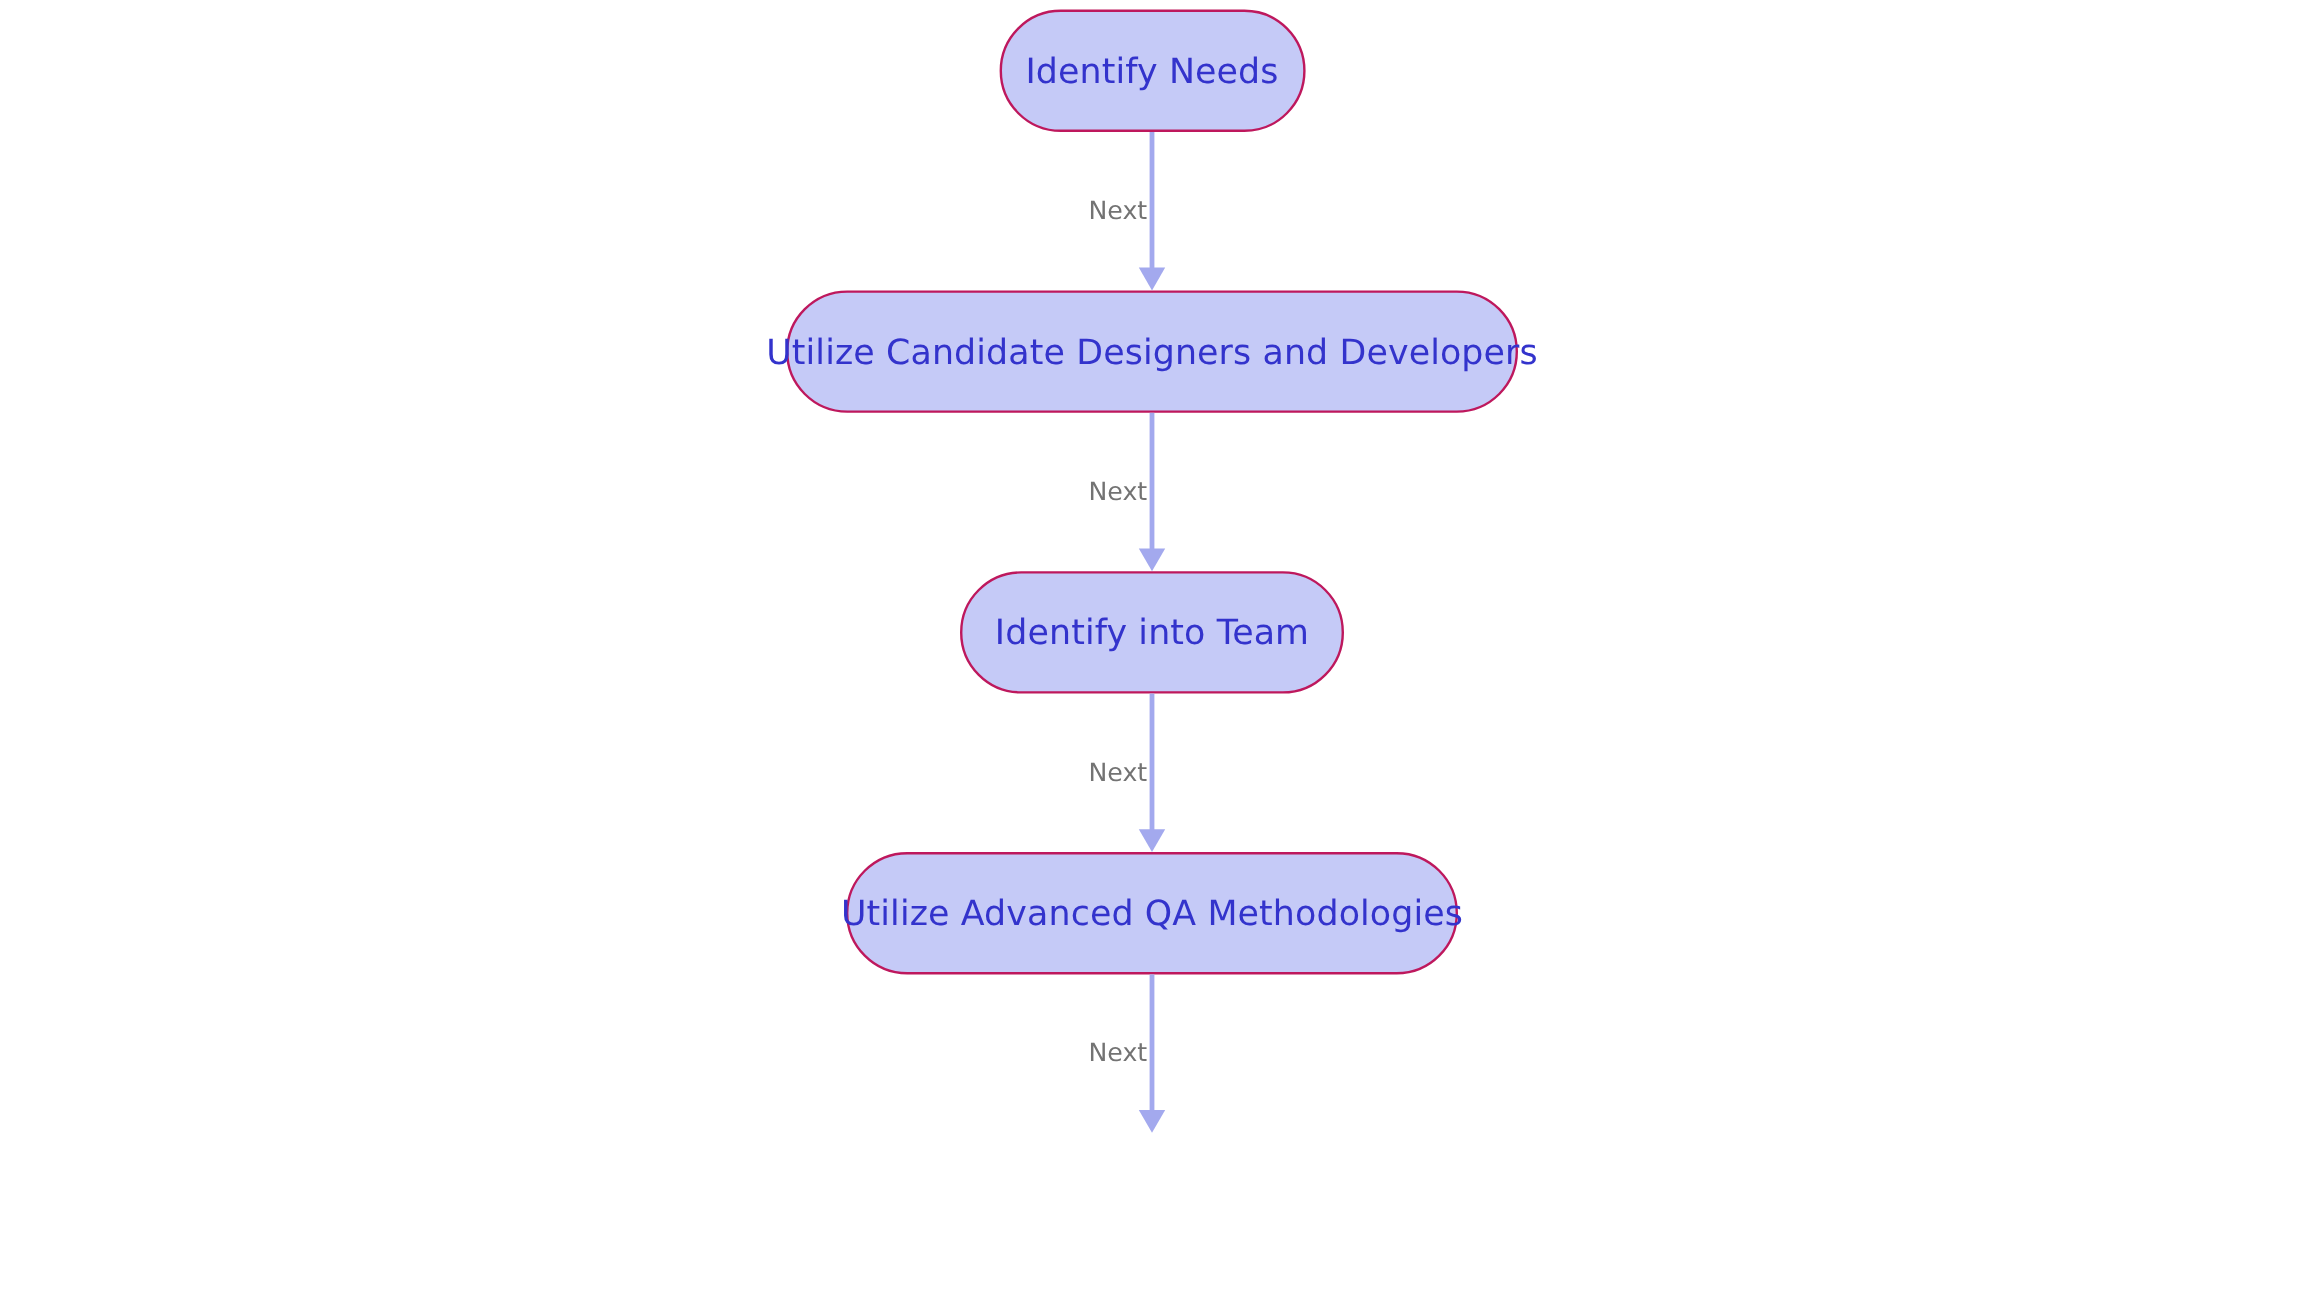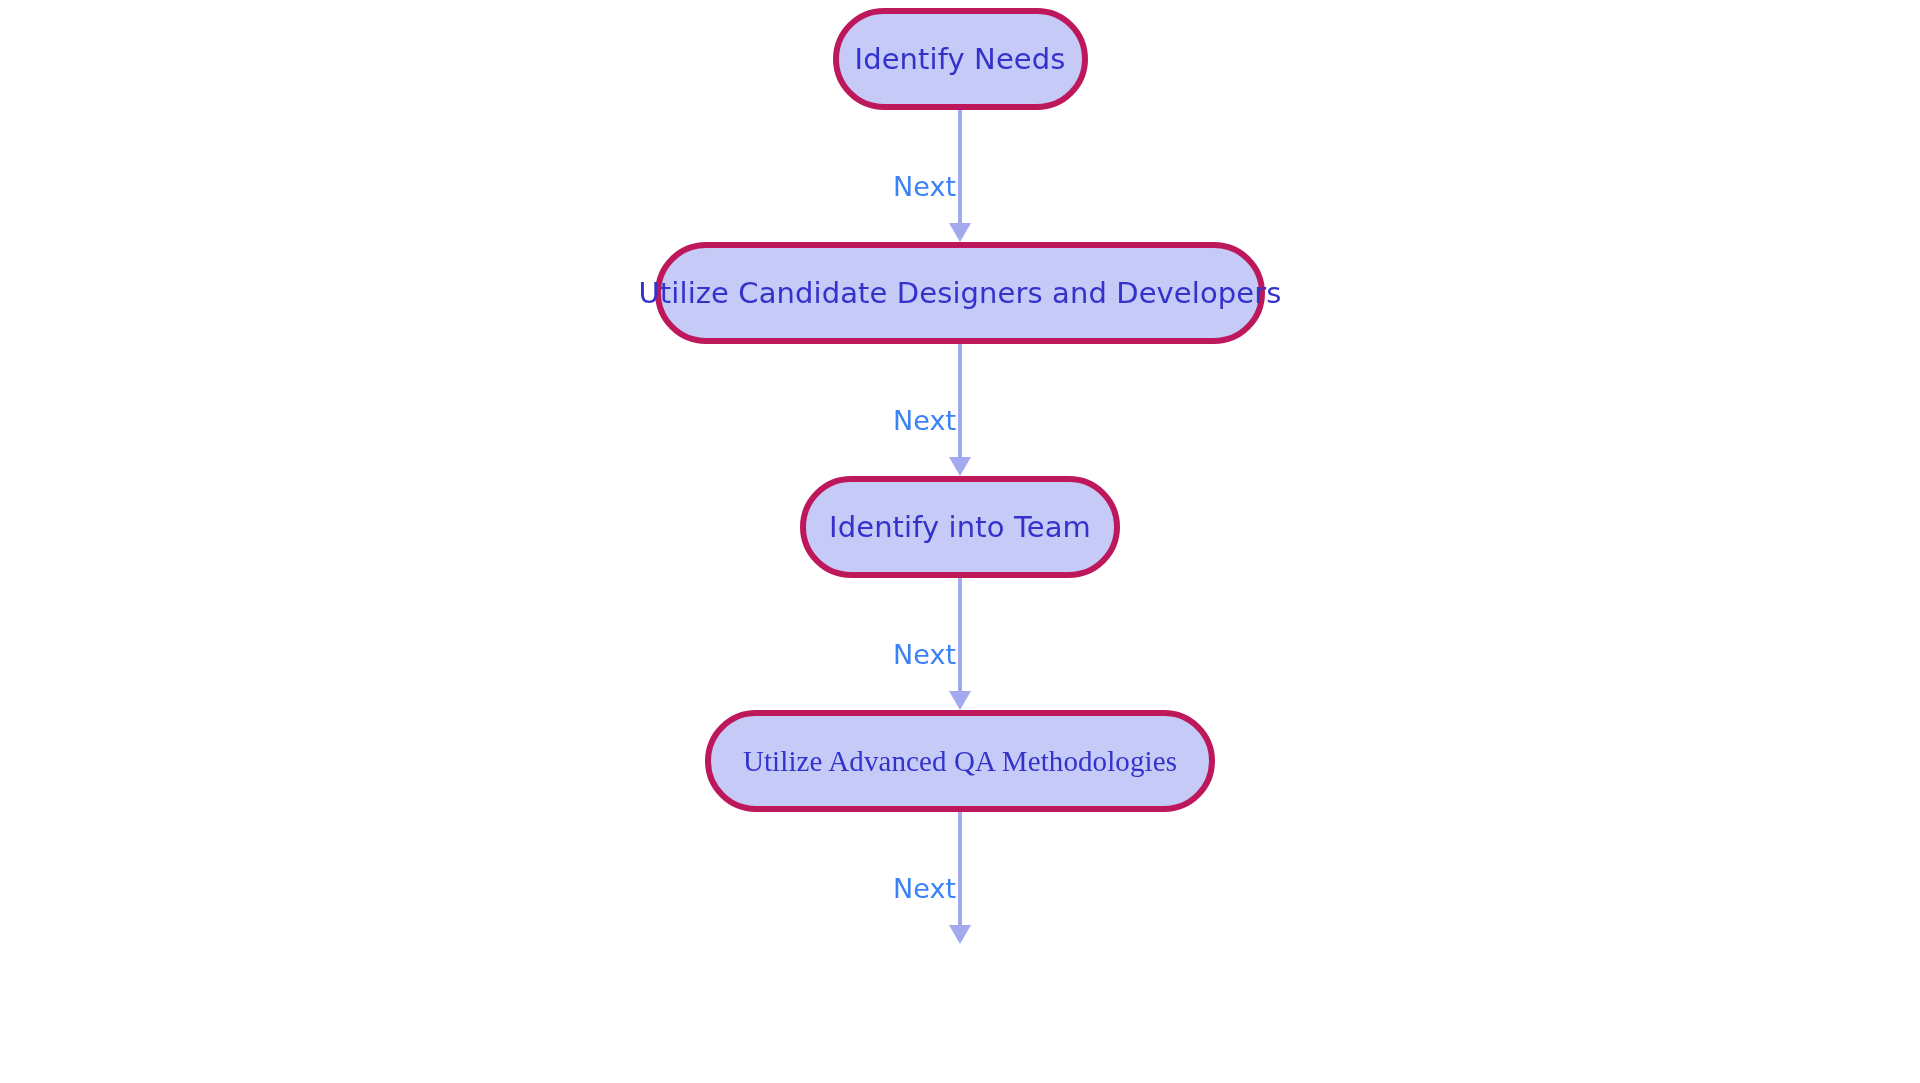--- a/index.html
+++ b/index.html
@@ -34,40 +34,40 @@
     justify-content: flex-start;
     padding-top: 8px;
     box-sizing: border-box;
   }
 
   
   .node {
     box-sizing: border-box;
     height: 102px;
     background: #c5caf7;
-    border: 6px solid #be185d;
+    border: 2px solid #be185d;
     border-radius: 52px;
     display: flex;
     align-items: center;
     justify-content: center;
     flex: 0 0 auto;
   }
   .node-label {
     color: #3333cc;
     font-size: 29px;
     font-weight: 400;
     letter-spacing: 0.1px;
     white-space: nowrap;
     line-height: 1;
   }
 
   .node-w0 { width: 255px; }
   .node-w1 { width: 610px; }
   .node-w2 { width: 320px; }
-  .node-w3 { width: 510px; font-family: Liberation Serif, serif; }
+  .node-w3 { width: 510px; }
   .node-w4 { width: 450px; }
 
   
   .connector {
     position: relative;
     width: 300px;
     height: 132px;
     flex: 0 0 auto;
   }
   .connector-line {
@@ -89,25 +89,24 @@
     border-left: 11px solid transparent;
     border-right: 11px solid transparent;
     border-top: 19px solid #a3a9ee;
   }
   .connector-label {
     position: absolute;
     left: 50%;
     top: 50%;
     transform: translate(-100%, -50%);
     margin-left: -4px;
-    color: #3b82f6;
-    font-size: 27px;
+    color: #737373;
+    font-size: 21px;
     line-height: 1;
     white-space: nowrap;
-    margin-top: 10px;
   }
 </style>
 </head>
 <body>
 
 <div id="flowchart-root">
   <div class="flow-column">
 
     <div class="node node-w0">
       <span class="node-label">Identify Needs</span>

